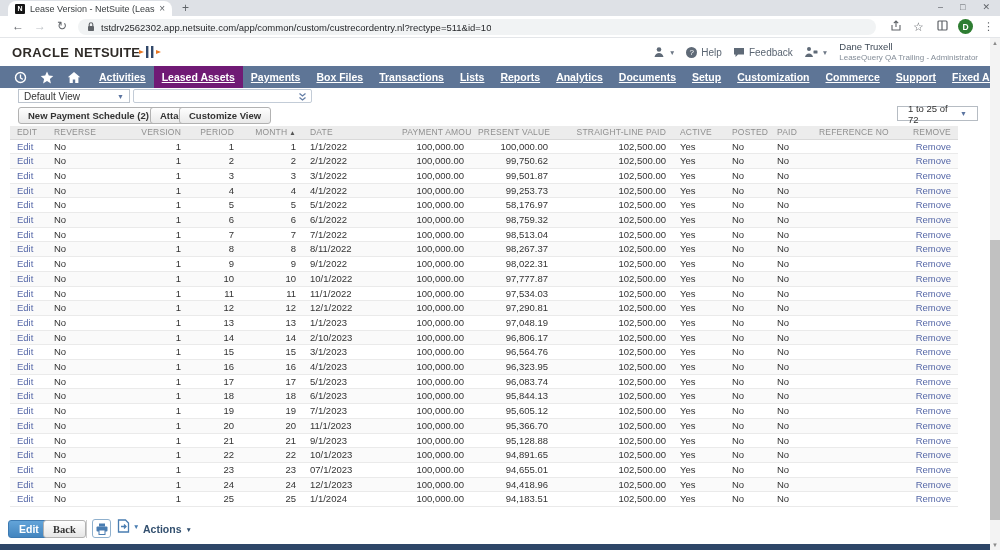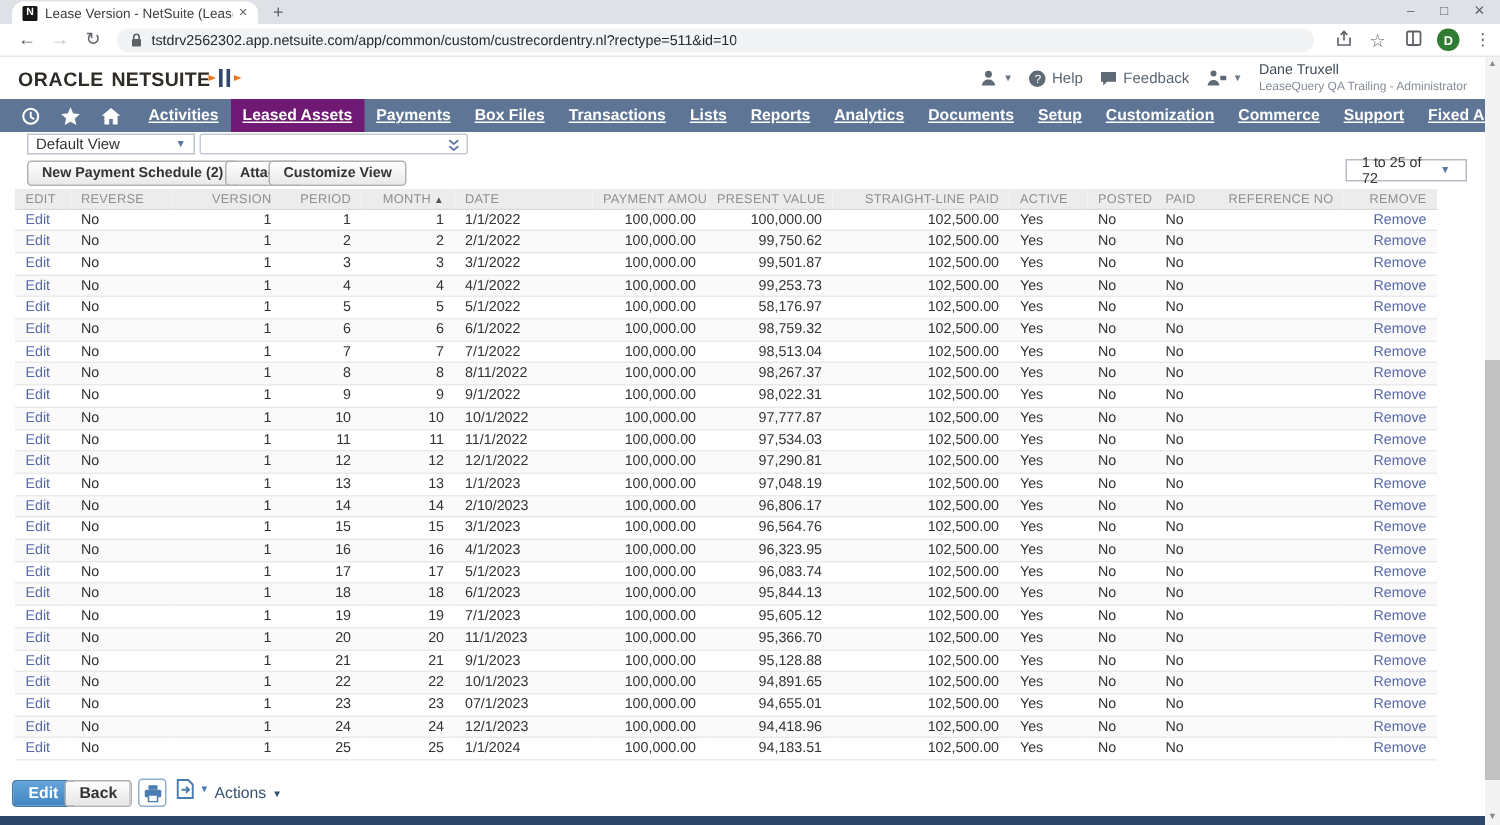--- a/index.html
+++ b/index.html
@@ -85,27 +85,27 @@
   .al { text-align:left; } .ar { text-align:right; }
   .link { color:#5668a8; cursor:pointer; }
   .sortarrow { font-size:6.5px; color:#555; margin-left:2px; }
 
   
   .btn-edit { position:absolute; left:8px; top:520px; height:18px; padding:0 10px;
               background:linear-gradient(#63a4d9,#4385bf); border:1px solid #3d7ab2; border-radius:3px;
               color:#fff; font-size:10.5px; font-weight:bold; font-family:inherit; }
   .btn-back { position:absolute; left:43px; top:520px; height:18px; padding:0 9px;
               background:linear-gradient(#fefefe,#e6e6e6); border:1px solid #b2b2b2; border-radius:3px;
-              color:#333; font-size:10.5px; font-weight:bold; font-family:Liberation Sans, sans-serif; }
+              color:#333; font-size:10.5px; font-weight:bold; font-family:Liberation Serif, serif; }
   .vdiv { position:absolute; left:86px; top:520px; height:18px; border-left:1px solid #cccccc; }
   .printer-btn { position:absolute; left:92px; top:519px; width:19px; height:19px;
                  border:1px solid #8fb0cd; border-radius:3px; display:flex; align-items:center;
                  justify-content:center; background:#fff; }
   .export-btn { position:absolute; left:117px; top:519px; display:flex; align-items:center; gap:3px; }
-  .actions-lbl { position:absolute; left:143px; top:523px; font-size:10.5px; font-weight:normal;
+  .actions-lbl { position:absolute; left:143px; top:523px; font-size:10.5px; font-weight:bold;
                  color:#33506f; display:flex; align-items:center; gap:4px; }
   .actions-lbl .caret { color:#33506f; }
 
   
   .scrollbar { position:absolute; left:990px; top:38px; width:10px; height:512px; background:#f3f3f3; }
   .sb-arrow { position:absolute; left:0; width:10px; height:10px; font-size:6px; color:#8a8a8a;
               display:flex; align-items:center; justify-content:center; }
   .sb-up { top:0; } .sb-down { bottom:0; }
   .sb-thumb { position:absolute; left:0; top:202px; width:10px; height:280px; background:#c1c1c1; }
   .footer-strip { position:absolute; left:0; top:544px; width:990px; height:6px; background:#2e4668; }

